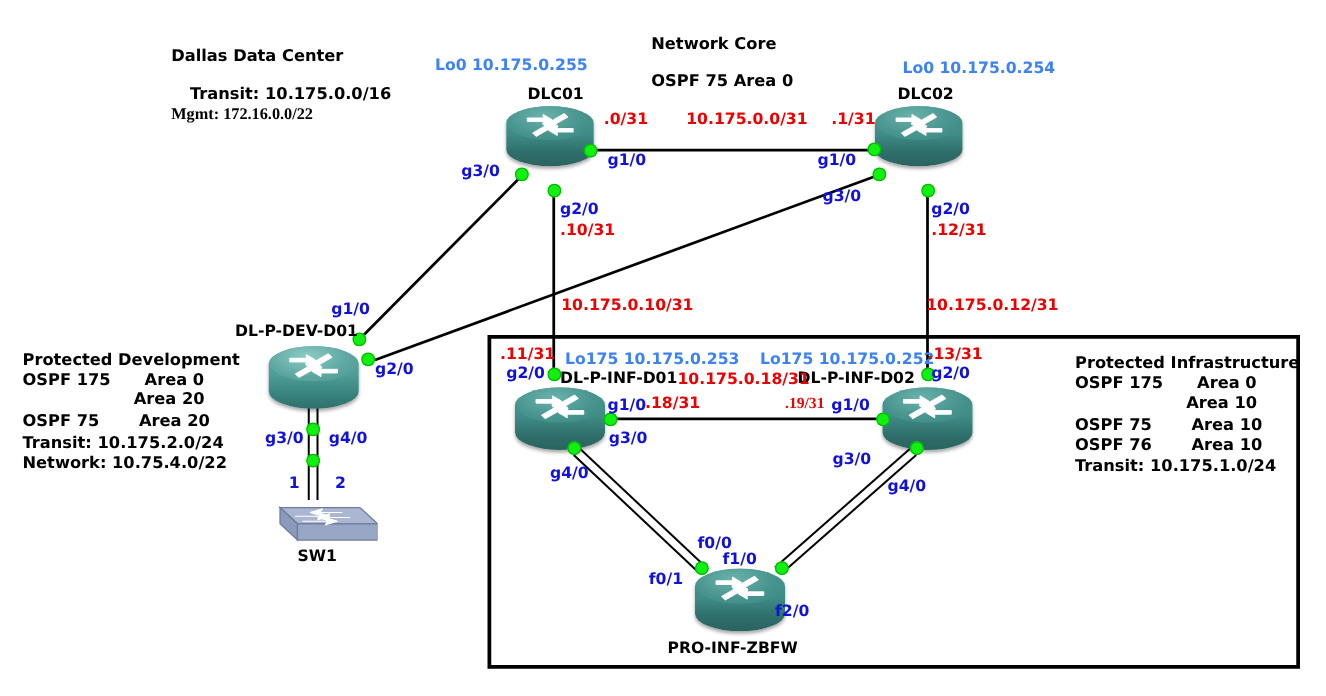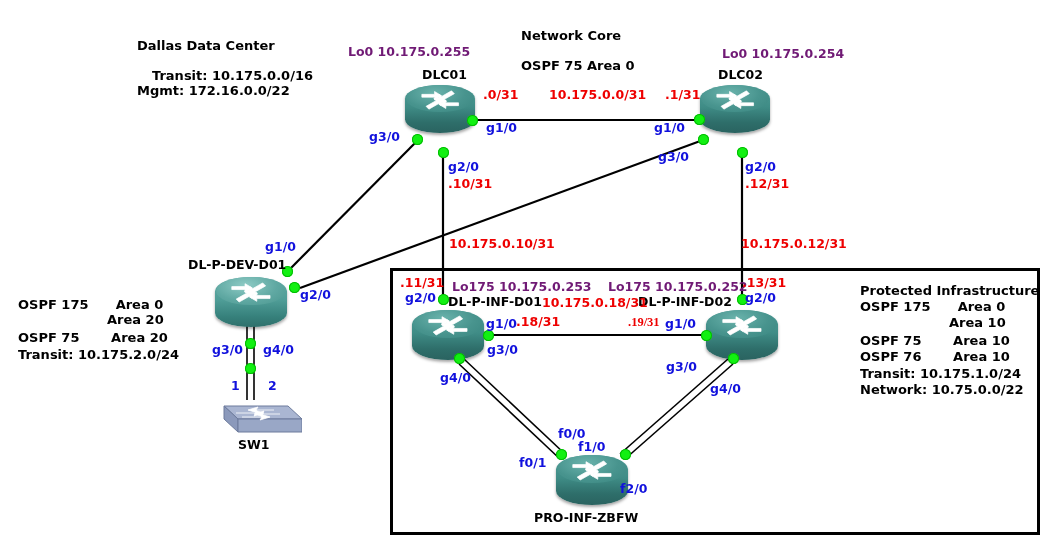--- a/index.html
+++ b/index.html
@@ -4,21 +4,21 @@
 <style>
   html,body{margin:0;padding:0;background:#ffffff;}
   body{width:1061px;height:557px;position:relative;overflow:hidden;
        font-family:"DejaVu Sans","Liberation Sans",sans-serif;}
   #stage{position:absolute;left:0;top:0;width:1061px;height:486px;padding-left:45px;}
   svg#wires{position:absolute;left:0;top:0;width:1061px;height:557px;}
 
   .lbl{position:absolute;white-space:pre;font-weight:bold;line-height:1.18;}
   .blk-big{color:#000000;font-size:13px;}
   .red{color:#ee0000;font-size:12.5px;}
-  .org{color:#701a75;font-size:12.5px;}
+  .org{color:#3b82f6;font-size:12.5px;}
   .blu{color:#1111dd;font-size:12.5px;}
   .nodename{color:#000000;font-size:12.5px;font-weight:bold;white-space:nowrap;}
 
   .zone-box{position:absolute;border:3px solid #000;box-sizing:border-box;background:transparent;}
 
   
   .router{position:absolute;}
   .router .body{position:absolute;left:0;top:0;width:100%;height:100%;
      border-radius:50%/28%;background:
        linear-gradient(180deg,#4f9d97 0%,#3f8c86 46%,#2e6e6a 78%,#2a6360 100%);
@@ -181,37 +181,38 @@
 
   <div class="dot" style="left:737px;top:294px;"></div>
   <div class="dot" style="left:701px;top:330px;"></div>
   <div class="dot" style="left:728px;top:353px;"></div>
 
   <div class="dot" style="left:556px;top:449px;"></div>
   <div class="dot" style="left:620px;top:449px;"></div>
 
   <div class="lbl blk-big" style="left:137px;top:38px;">Dallas Data Center</div>
   <div class="lbl blk-big" style="left:137px;top:68px;margin-left:15px;">Transit: 10.175.0.0/16</div>
-  <div class="lbl blk-big" style="left:137px;top:83px;">Mgmt: 172.16.0.0/22</div>
+  <div class="lbl blk-big" style="left:137px;top:83px;font-family:Liberation Serif, serif;">Mgmt: 172.16.0.0/22</div>
 
   <div class="lbl blk-big" style="left:521px;top:28px;">Network Core</div>
   <div class="lbl blk-big" style="left:521px;top:58px;">OSPF 75 Area 0</div>
 
+  <div class="lbl blk-big" style="left:18px;top:281px;">Protected Development</div>
   <div class="lbl blk-big" style="left:18px;top:297px;"><span>OSPF 175      Area 0</span></div>
   <div class="lbl blk-big" style="left:107px;top:312px;">Area 20</div>
   <div class="lbl blk-big" style="left:18px;top:330px;">OSPF 75       Area 20</div>
   <div class="lbl blk-big" style="left:18px;top:347px;text-align:right;">Transit: 10.175.2.0/24</div>
+  <div class="lbl blk-big" style="left:18px;top:363px;">Network: 10.75.4.0/22</div>
 
   <div class="lbl blk-big" style="left:860px;top:283px;">Protected Infrastructure</div>
   <div class="lbl blk-big" style="left:860px;top:299px;">OSPF 175      Area 0</div>
   <div class="lbl blk-big" style="left:949px;top:315px;">Area 10</div>
   <div class="lbl blk-big" style="left:860px;top:333px;">OSPF 75       Area 10</div>
   <div class="lbl blk-big" style="left:860px;top:349px;">OSPF 76       Area 10</div>
   <div class="lbl blk-big" style="left:860px;top:366px;">Transit: 10.175.1.0/24</div>
-  <div class="lbl blk-big" style="left:860px;top:382px;">Network: 10.75.0.0/22</div>
 
   <div class="lbl org" style="left:348px;top:45px;">Lo0 10.175.0.255</div>
   <div class="lbl org" style="left:722px;top:47px;">Lo0 10.175.0.254</div>
   <div class="lbl org" style="left:452px;top:280px;">Lo175 10.175.0.253</div>
   <div class="lbl org" style="left:608px;top:280px;">Lo175 10.175.0.252</div>
 
   <div class="lbl nodename" style="left:422px;top:68px;">DLC01</div>
   <div class="lbl nodename" style="left:718px;top:68px;">DLC02</div>
   <div class="lbl nodename" style="left:188px;top:258px;">DL-P-DEV-D01</div>
   <div class="lbl nodename" style="left:448px;top:295px;">DL-P-INF-D01</div>

